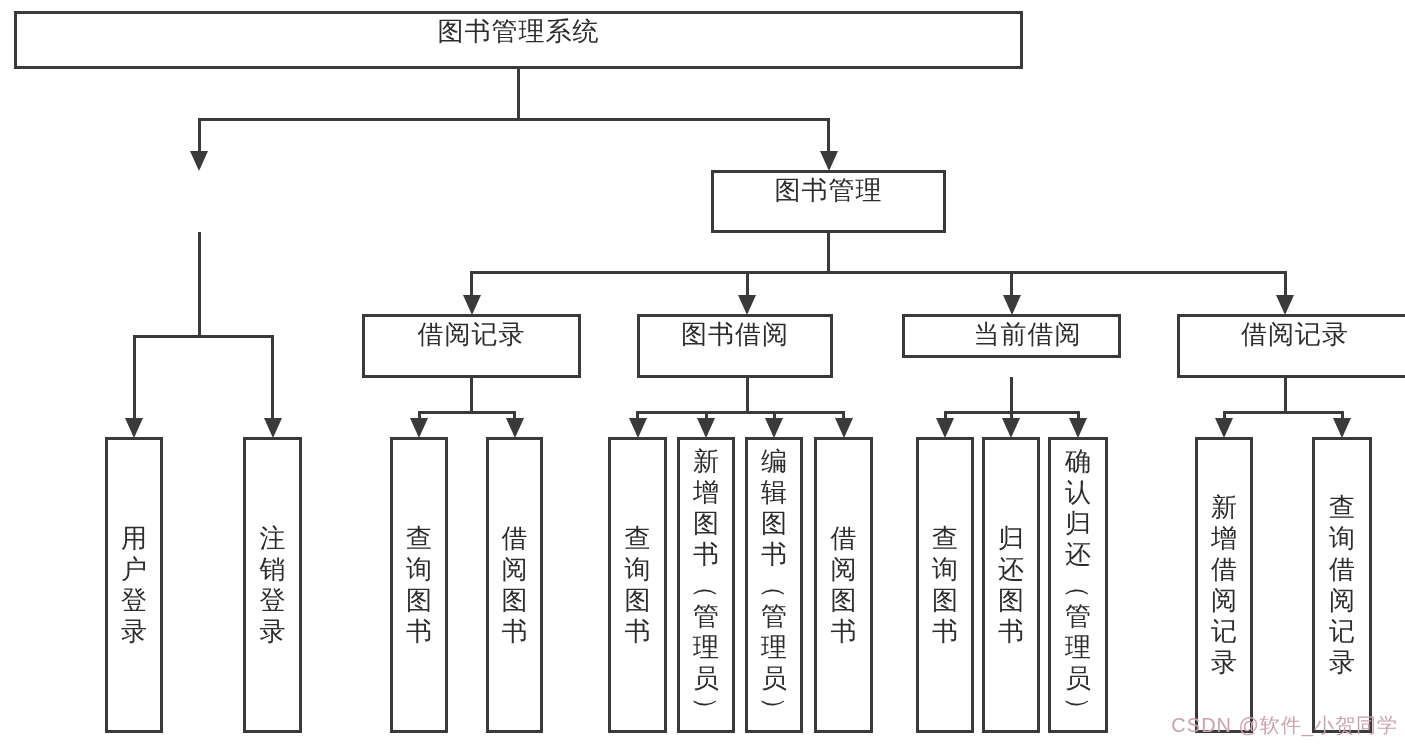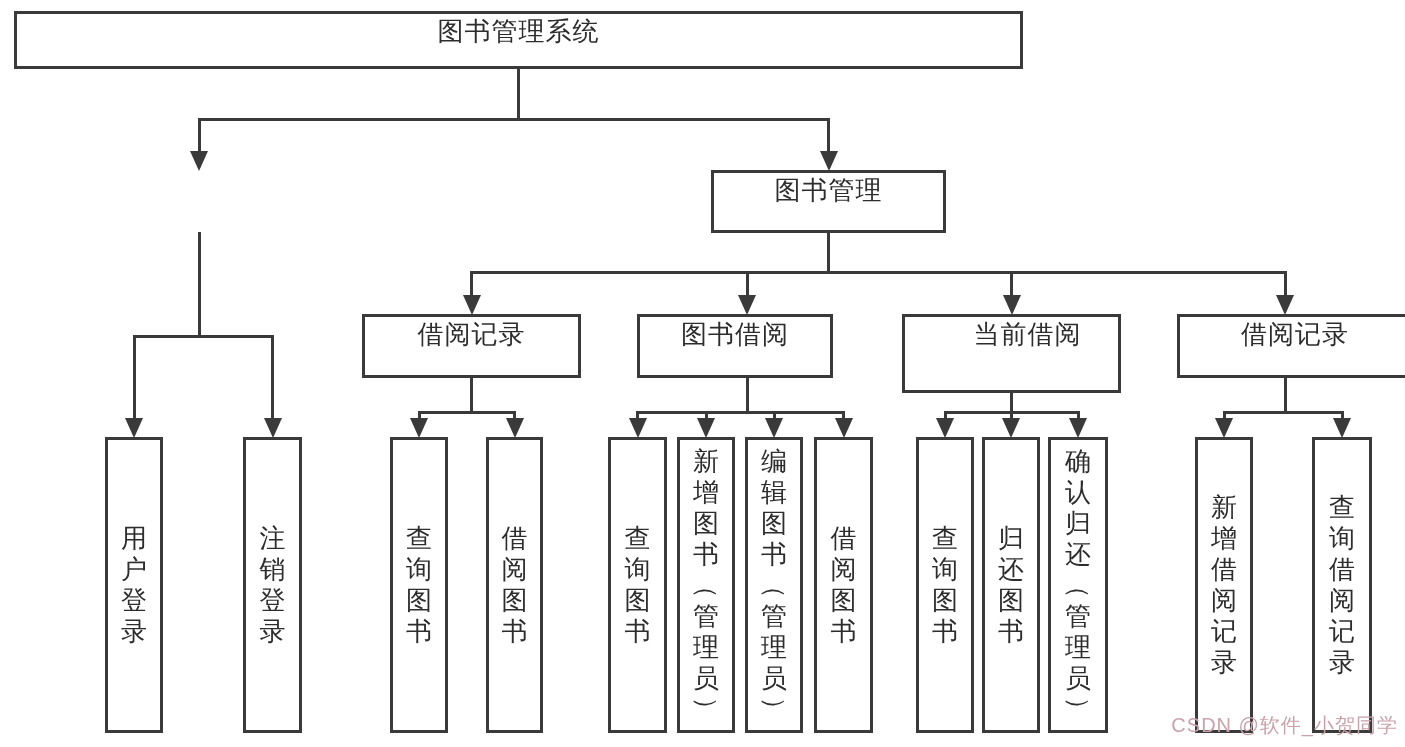--- a/index.html
+++ b/index.html
@@ -116,21 +116,21 @@
     </div>
     <div class="node" style="left: 711px; top: 170px; width: 235px; height: 63px; border-color: rgb(58, 58, 58); background: rgb(255, 255, 255);">
       <div class="label">图书管理</div>
     </div>
     <div class="node" style="left: 362px; top: 314px; width: 219px; height: 64px; border-color: rgb(58, 58, 58); background: rgb(255, 255, 255);">
       <div class="label">借阅记录</div>
     </div>
     <div class="node" style="left: 637px; top: 314px; width: 196px; height: 64px; border-color: rgb(58, 58, 58); background: rgb(255, 255, 255);">
       <div class="label">图书借阅</div>
     </div>
-    <div class="node" style="left: 902px; top: 314px; width: 219px; height: 79px; border-color: rgb(58, 58, 58); background: rgb(255, 255, 255); padding-left: 32px;">
+    <div class="node" style="left: 902px; top: 314px; width: 219px; height: 44px; border-color: rgb(58, 58, 58); background: rgb(255, 255, 255); padding-left: 32px;">
       <div class="label">当前借阅</div>
     </div>
     <div class="node" style="left: 1177px; top: 314px; width: 236px; height: 64px; border-color: rgb(58, 58, 58); background: rgb(255, 255, 255);">
       <div class="label">借阅记录</div>
     </div>
     <div class="node leaf" style="left: 105px; top: 437px; width: 58px; height: 296px; border-color: rgb(58, 58, 58); background: rgb(255, 255, 255);">
       <div class="label">
         <span class="vchar">用</span>
         <span class="vchar">户</span>
         <span class="vchar">登</span>

